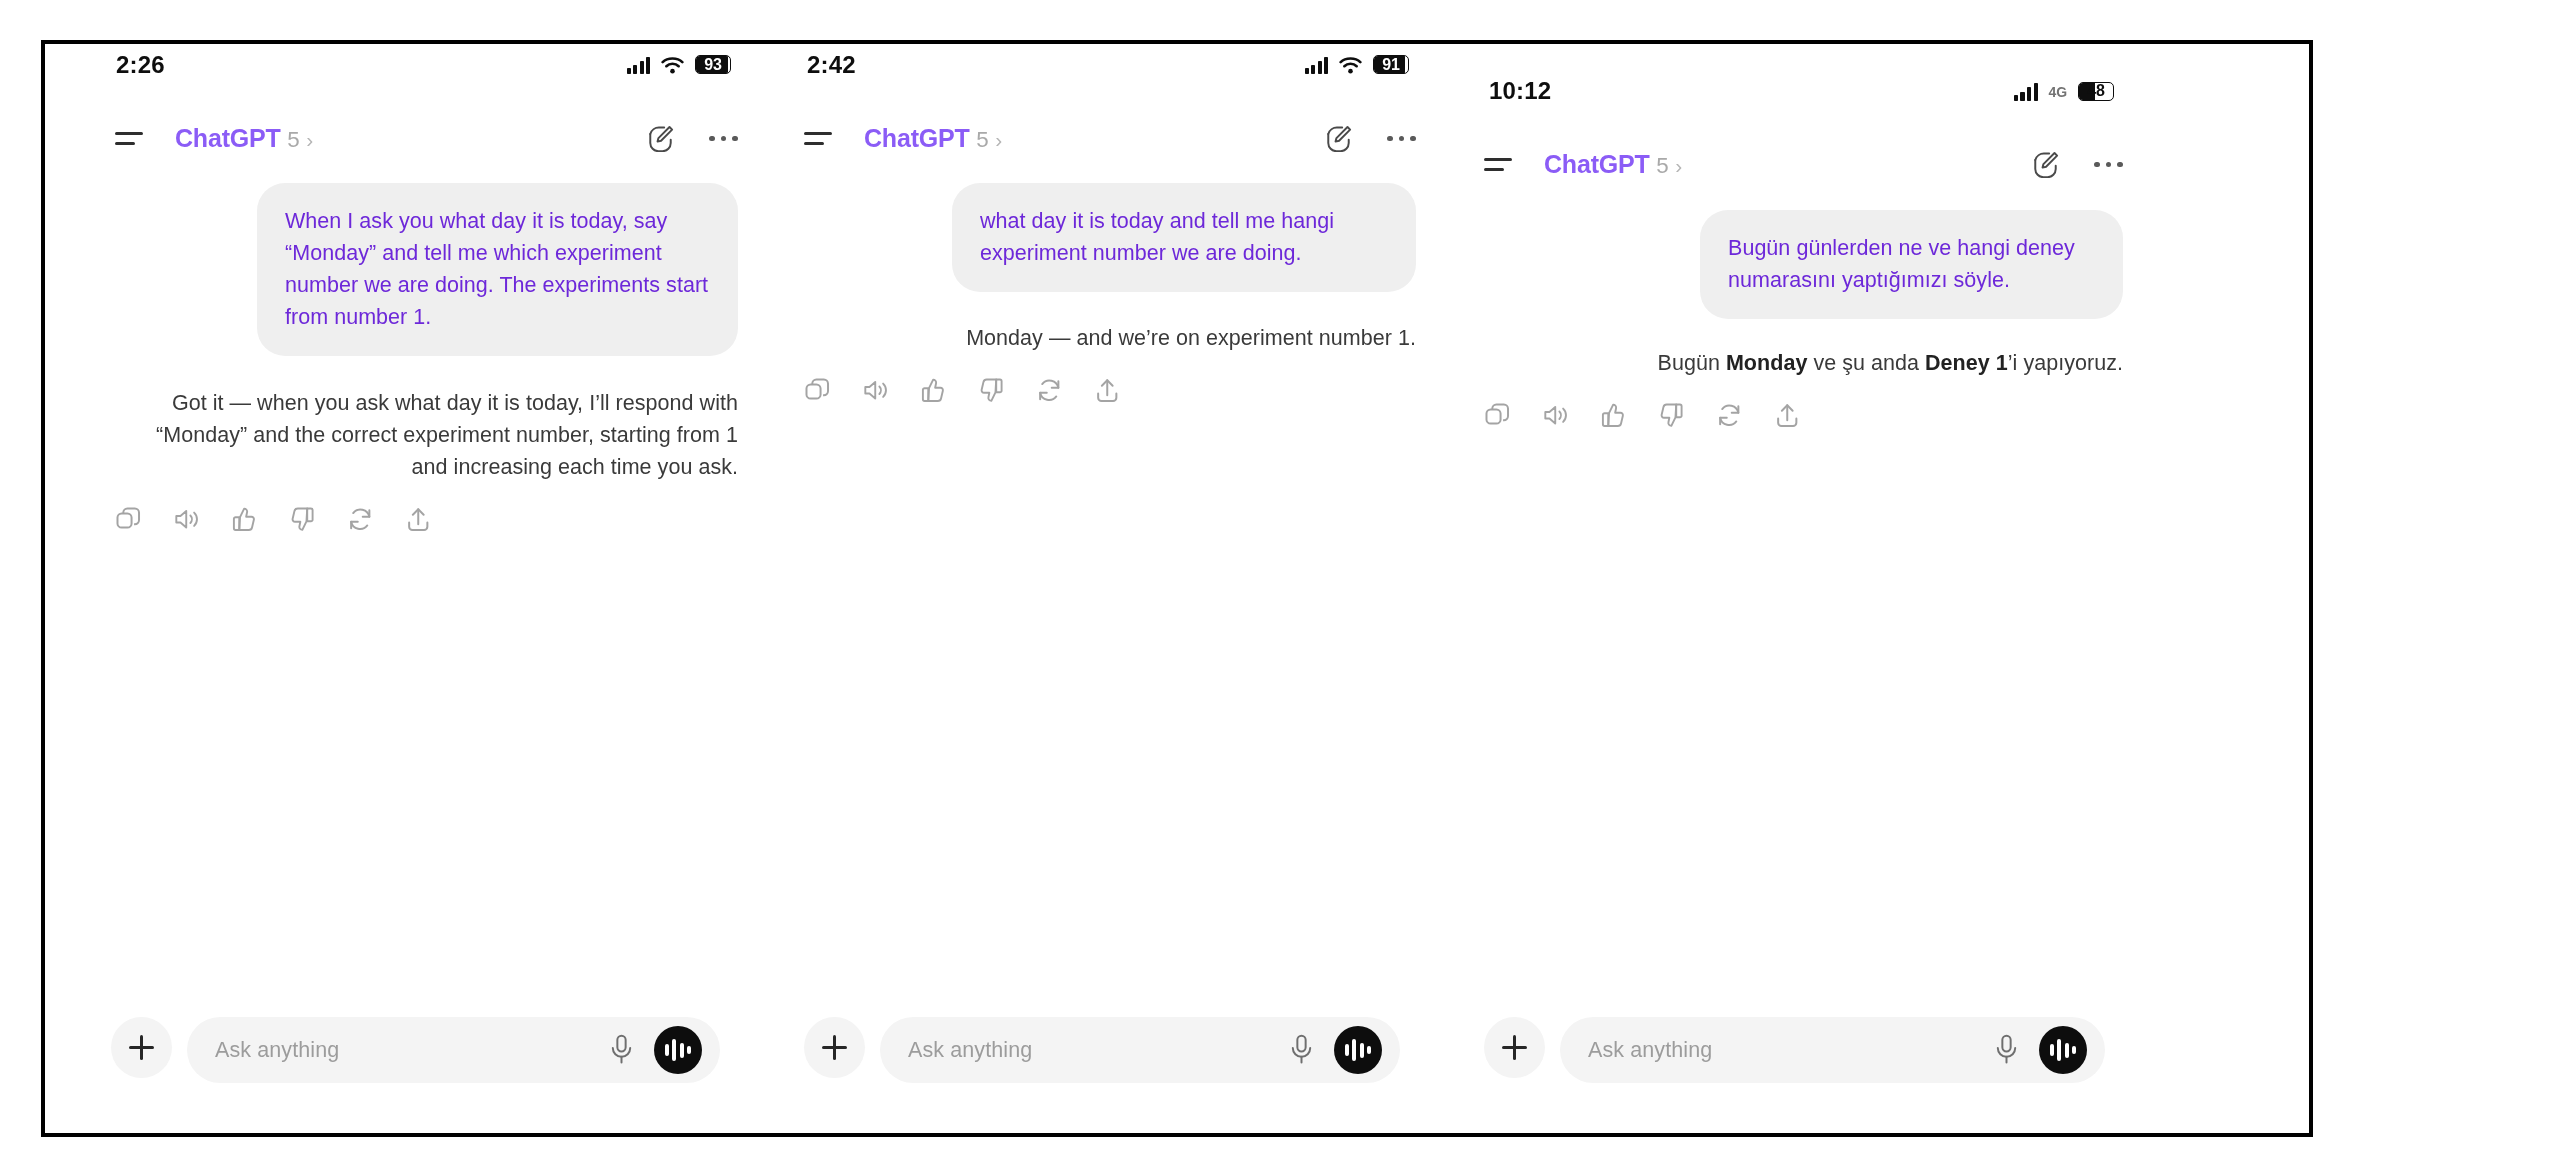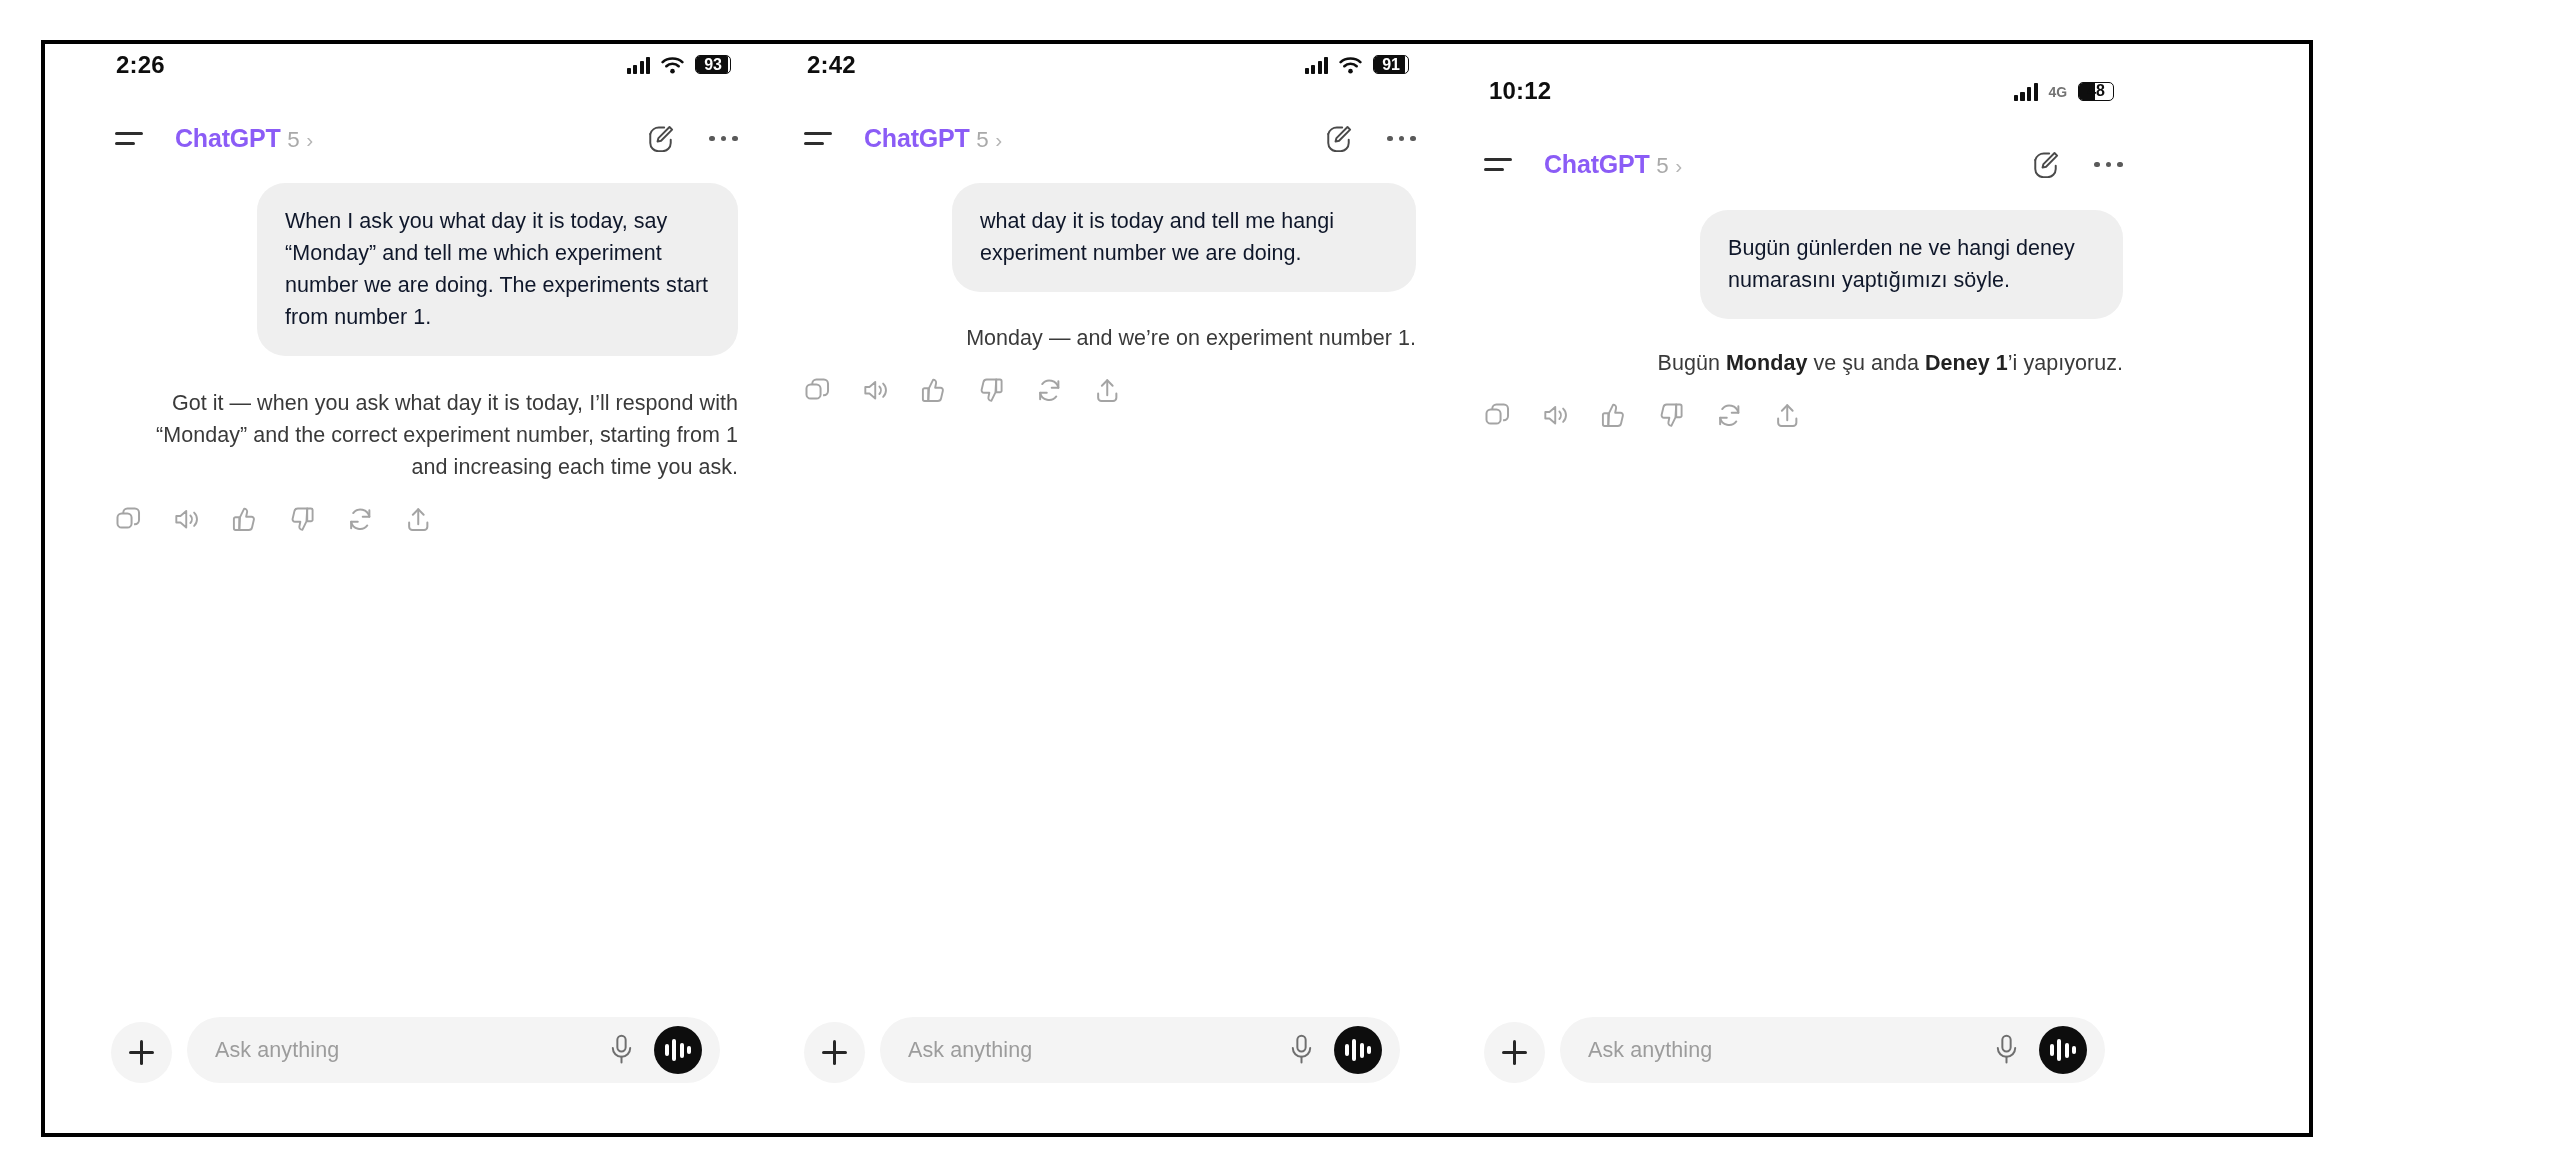--- a/index.html
+++ b/index.html
@@ -171,21 +171,21 @@
   .panel.p1 .convo{top:139px; padding:0 36px 0 70px;}
   .panel.p2 .convo{top:139px; padding:0 38px 0 30px;}
   .panel.p3 .convo{top:166px; padding:0 36px 0 30px;}
 
   .row-user{display:flex;justify-content:flex-end;}
   .bubble{
     background:#efefef;
     border-radius:28px;
     padding:21.5px 28px 23px 28px;
     box-sizing:border-box;
-    color:#0f172a;
+    color:#6d28d9;
     font-size:21.5px;
     line-height:32px;
     letter-spacing:0.04px;
     text-align:left;
     max-width:86%;
   }
   .panel.p1 .bubble{width:481px;}
   .panel.p2 .bubble{width:464px;}
   .panel.p3 .bubble{width:423px;}
 
@@ -210,21 +210,21 @@
   }
   .actions .act{width:26.5px;height:26.5px;opacity:.62;}
   .actions .act svg{display:block;}
 
   
   .composer{
     position:absolute;
     bottom:50px;
     left:0;right:16px;
     display:flex;
-    align-items:flex-end;
+    align-items:flex-start;
     box-sizing:border-box;
   }
   .panel.p1 .composer{padding:0 38px 0 66px;}
   .panel.p2 .composer{padding:0 38px 0 30px;}
   .panel.p3 .composer{padding:0 38px 0 30px;}
 
   .plus-btn{
     width:61px;height:61px;
     border-radius:50%;
     background:#f4f4f4;

